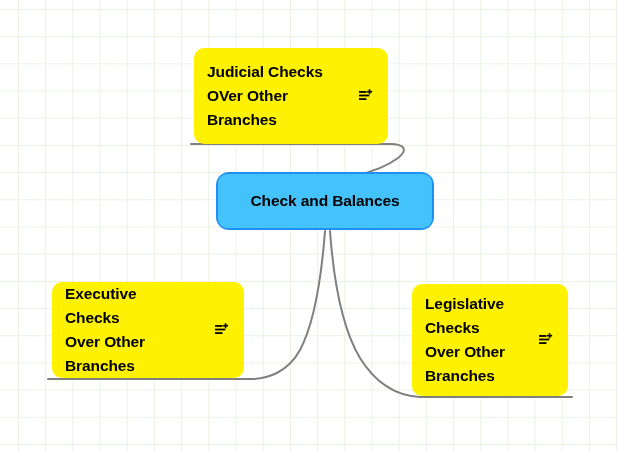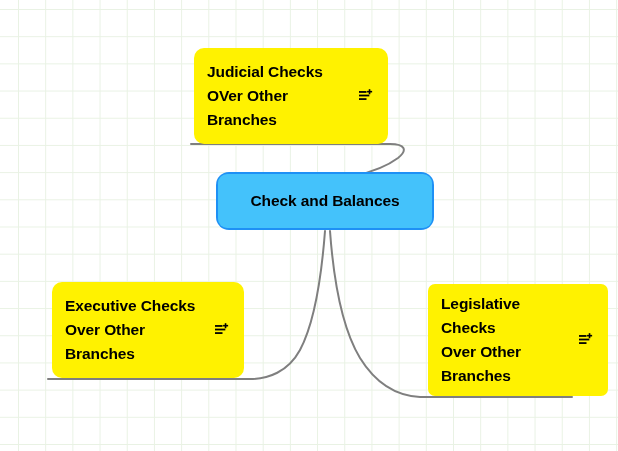--- a/index.html
+++ b/index.html
@@ -35,20 +35,21 @@
     height: 451px;
     pointer-events: none;
   }
 
   .node {
     position: absolute;
     box-sizing: border-box;
     display: flex;
     align-items: center;
     justify-content: space-between;
+    gap: 12px;
   }
 
   .node-yellow {
     background: #fff200;
     border-radius: 10px;
     padding: 14px 14px 14px 13px;
   }
 
   .node-text {
     font-weight: bold;
@@ -75,25 +76,24 @@
   }
 
   #node-executive {
     left: 52px;
     top: 282px;
     width: 192px;
     height: 96px;
   }
 
   #node-legislative {
-    left: 428px;
+    left: 412px;
     top: 284px;
-    width: 180px;
+    width: 156px;
     height: 112px;
-    border-radius: 7px;
   }
 
   #node-center {
     left: 216px;
     top: 172px;
     width: 218px;
     height: 58px;
     background: #1e90f5;
     border-radius: 13px;
     padding: 2px;

